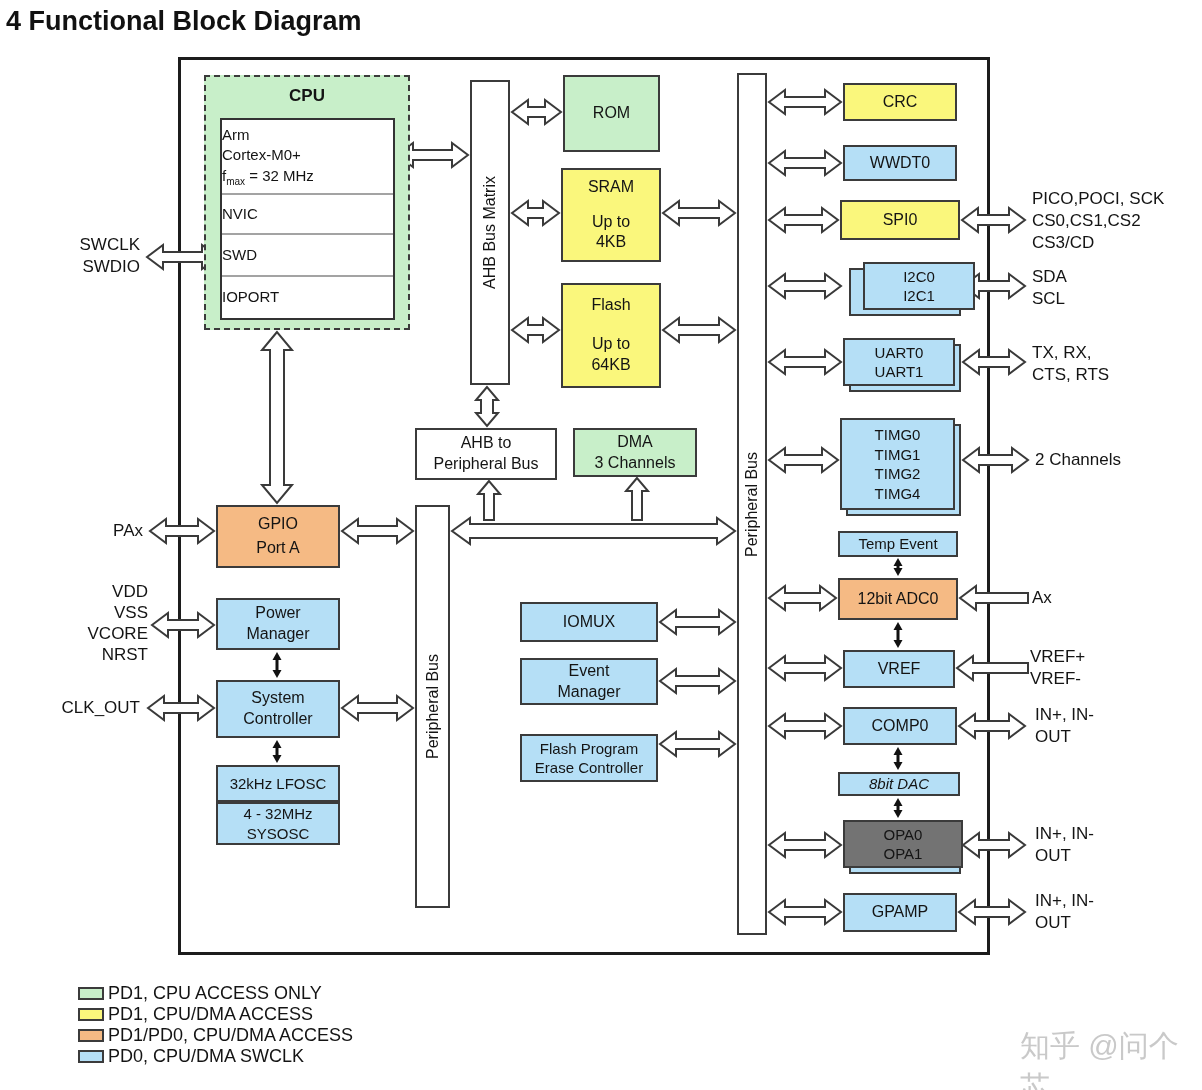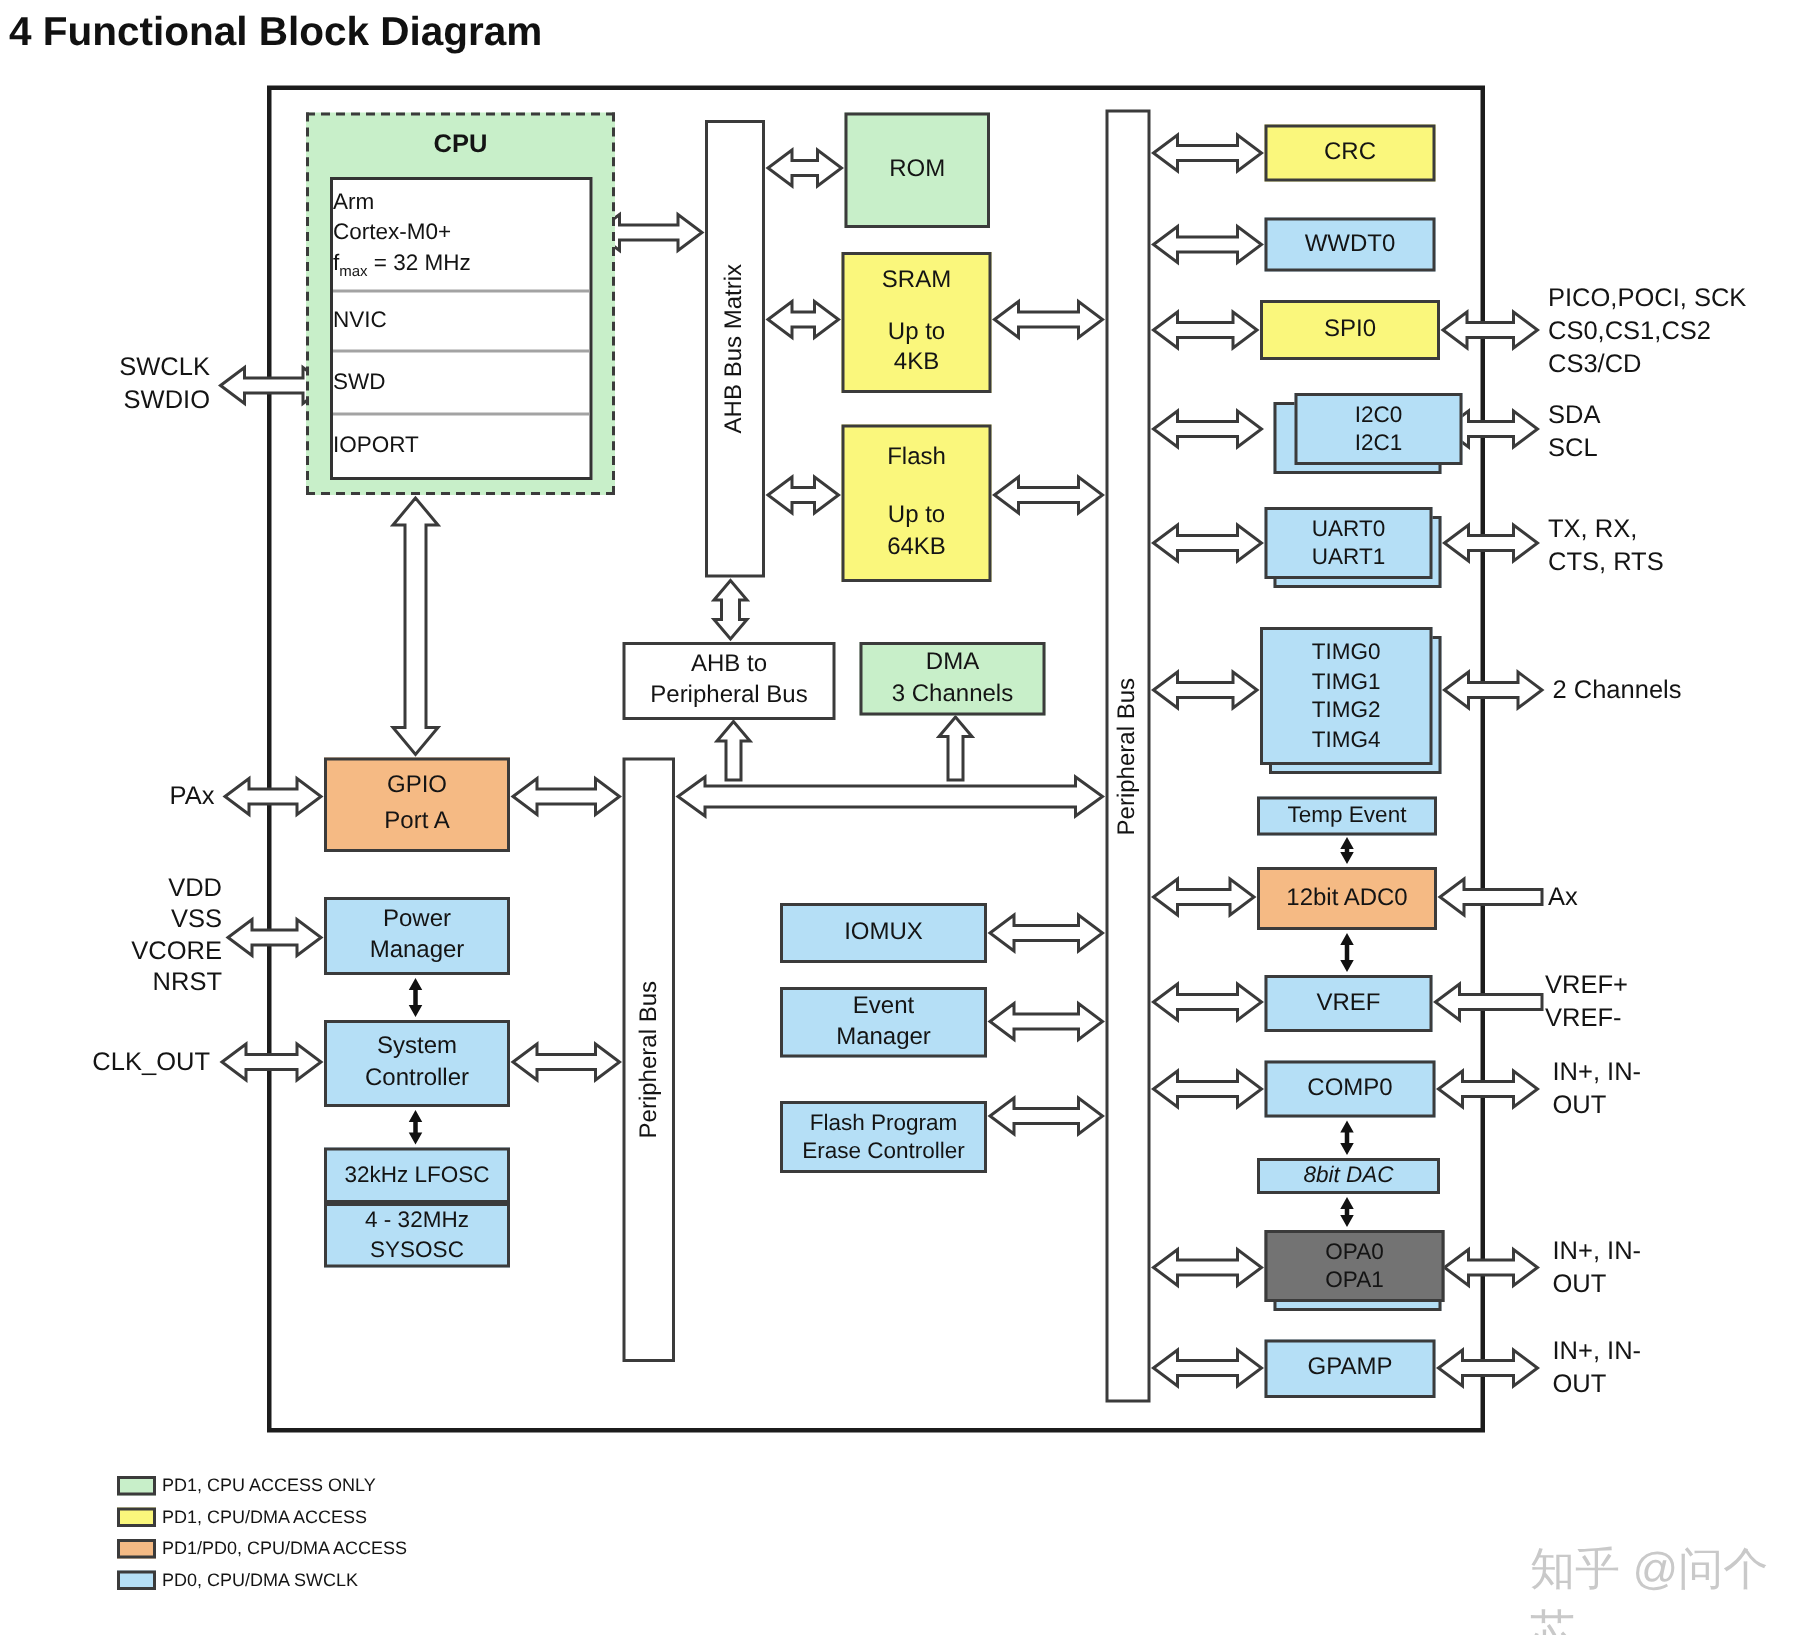--- a/index.html
+++ b/index.html
@@ -21,21 +21,21 @@
   .cpu-row{box-sizing:border-box;display:flex;flex-direction:column;align-items:flex-start;
            justify-content:center;font-size:15px;line-height:1.35;}
   .cpu-row + .cpu-row{border-top:2px solid #a3a3a3;}
   sub{font-size:10px;}
   #arrows{position:absolute;left:0;top:0;pointer-events:none;}
   .aw{fill:#ffffff;stroke:#3a3a3a;stroke-width:2;}
   .ab{fill:#111;stroke:none;}
   .gap14{margin-top:14px;}
   .gap18{margin-top:18px;}
   .title{position:absolute;left:6px;top:6px;font-size:27px;font-weight:bold;color:#111;}
-  .legend-row{position:absolute;display:flex;align-items:center;gap:4px;font-size:12px;}
+  .legend-row{position:absolute;display:flex;align-items:center;gap:4px;font-size:18px;}
   .swatch{display:inline-block;width:26px;height:13px;border:2px solid #3b3b3b;box-sizing:border-box;}
   .watermark{position:absolute;left:1020px;top:1026px;font-size:30px;color:#c9c9c9;}
   .sp-between{justify-content:space-between;padding:7px 2px;}
   .f15{font-size:15px;}
 </style>
 </head>
 <body>
 
 <div id="canvas">
 

